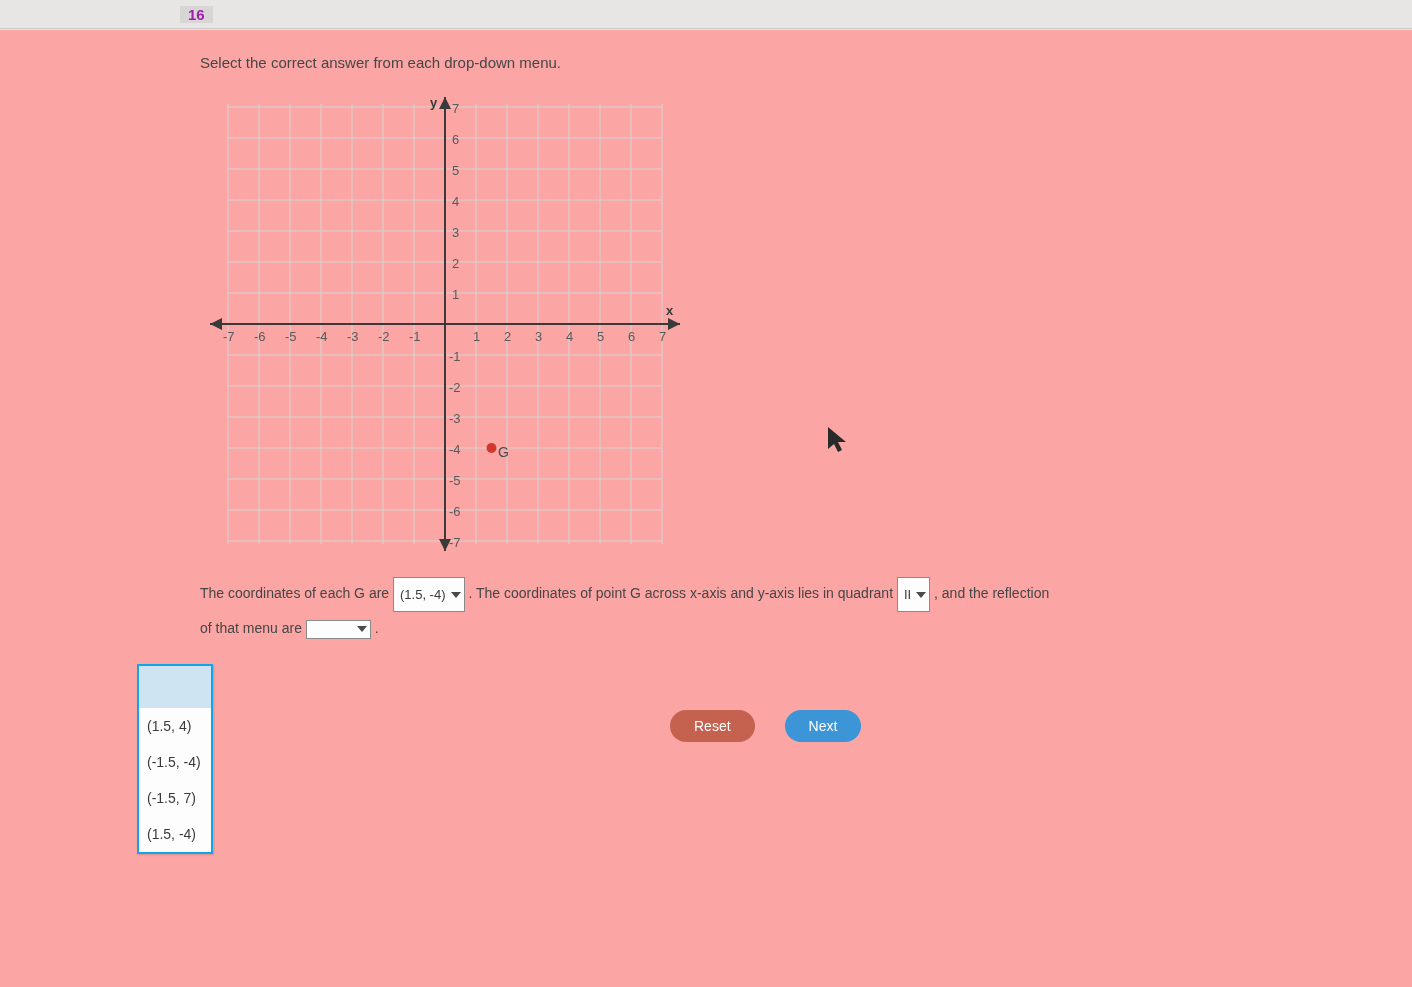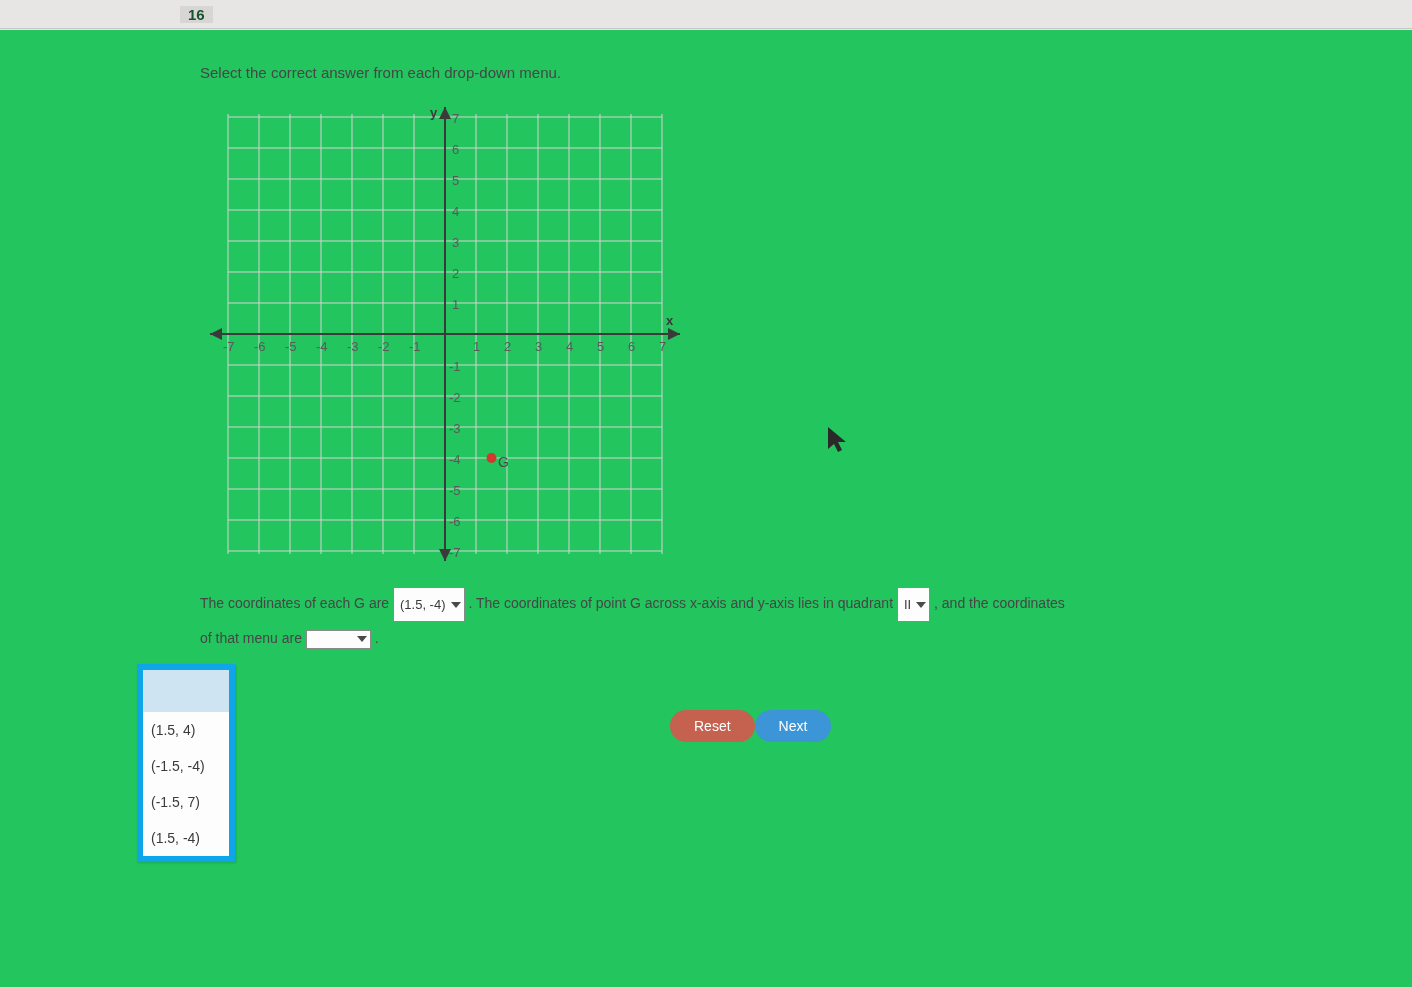--- a/index.html
+++ b/index.html
@@ -11,32 +11,32 @@
       color: #4a4a4a;
       position: relative;
       overflow: hidden;
     }
     .question-number {
       position: absolute;
       top: 6px;
       left: 180px;
       font-size: 15px;
       font-weight: bold;
-      color: #14532d;
+      color: #a21caf;
       background: #d8d6d4;
       padding: 0 8px;
     }
     .content {
       position: absolute;
       top: 30px;
       left: 0;
       right: 0;
       bottom: 0;
-      background: #22c55e;
-      padding: 34px 200px 20px 200px;
+      background: #fca5a5;
+      padding: 24px 200px 20px 200px;
     }
     .divider-top {
       position: absolute;
       top: 28px;
       left: 0;
       right: 0;
       height: 1px;
       background: #c9c7c5;
     }
     .instruction {
@@ -99,41 +99,42 @@
       height: 0;
       border-left: 5px solid transparent;
       border-right: 5px solid transparent;
       border-top: 6px solid #4a4a4a;
     }
     .select-box.empty {
       min-width: 65px;
     }
     .dropdown-panel {
       position: absolute;
-      border: 6px solid #0ea5e9;
+      border: 2px solid #0ea5e9;
       background: #fdfdfd;
-      width: 98px;
+      width: 76px;
       box-shadow: 1px 1px 2px rgba(0,0,0,0.15);
     }
     .dropdown-blank {
       height: 42px;
       background: #cfe4f2;
       border-bottom: none;
     }
     .dropdown-item {
       padding: 10px 8px;
       font-size: 14px;
       color: #3a3a3a;
       cursor: pointer;
     }
     .btn-row {
       position: absolute;
       top: 680px;
       left: 670px;
       display: flex;
+      gap: 30px;
       justify-content: flex-end;
     }
     .btn {
       border: none;
       border-radius: 16px;
       padding: 8px 24px;
       font-size: 14px;
       color: #fff;
       cursor: pointer;
     }
@@ -245,21 +246,21 @@
     <span>The coordinates of each G are </span>
     <span class="select-box">
       <span>(1.5, -4)</span>
       <span class="chev"></span>
     </span>
     <span>. The coordinates of point G across x-axis and y-axis lies in quadrant </span>
     <span class="select-box">
       <span>II</span>
       <span class="chev"></span>
     </span>
-    <span>, and the coordinates</span>
+    <span>, and the reflection</span>
     <br>
     <span>of that menu are </span>
     <span class="select-box empty" id="dd3">
       <span></span>
       <span class="chev"></span>
     </span>
     <span>.</span>
   </div>
 
   <div class="dropdown-panel" style="top:634px; left:137px;">

